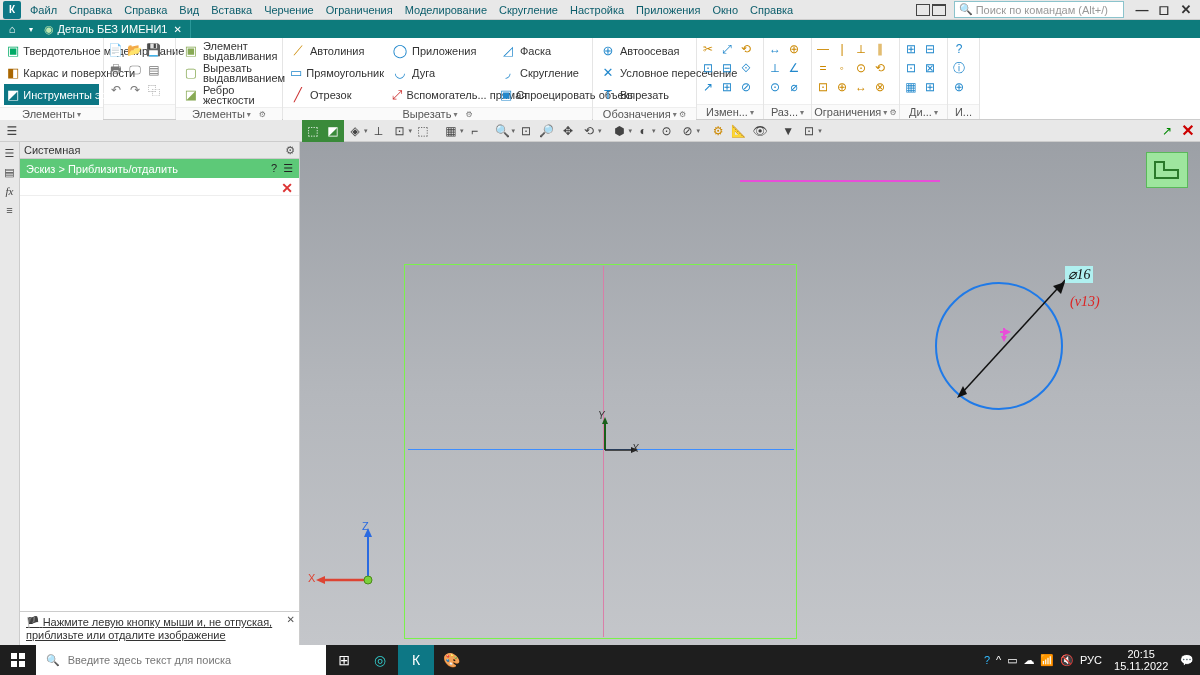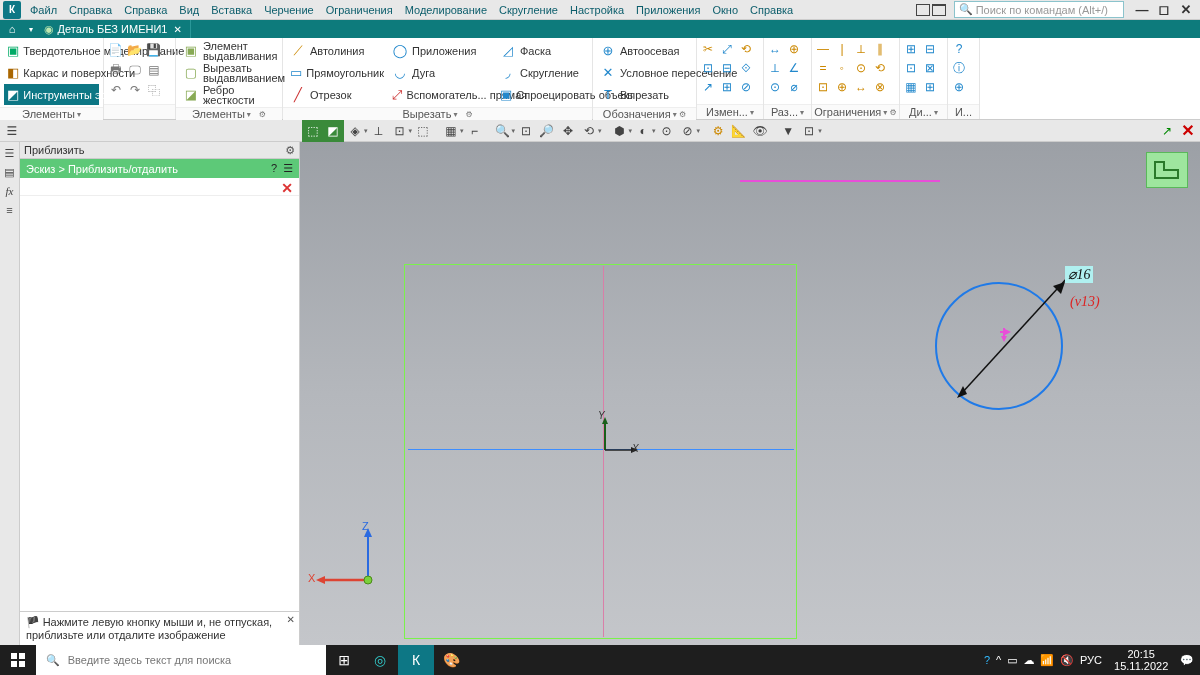--- a/index.html
+++ b/index.html
@@ -52,21 +52,21 @@
 .leftstack { width: 20px; background:#e8e8e8; border-right:1px solid #ccc; display:flex; flex-direction:column; align-items:center; gap:3px; padding-top:3px;}
 .leftstack div { width:16px; height:16px; display:flex; align-items:center; justify-content:center; font-size:11px; color:#444;}
 .panel { width: 280px; background:#fff; border-right:1px solid #ccc; display:flex; flex-direction:column;}
 .panel-head { height:17px; background:#e8e8e8; border-bottom:1px solid #ccc; display:flex; align-items:center; padding:0 4px; font-size:11px; color:#333;}
 .panel-head .gear { margin-left:auto; font-size:11px; color:#555;}
 .panel-crumb { background:#5dc978; padding:3px 6px; color:#fff; font-size:11px; display:flex; align-items:center;}
 .panel-crumb .x { margin-left:auto; display:flex; gap:6px; color:#333;}
 .panel-close-row { background:#fff; height:18px; display:flex; justify-content:flex-end; padding:2px 6px; border-bottom:1px solid #eee;}
 .panel-close-row span { color:#d33; font-size:14px; font-weight:bold;}
 .panel-body { flex:1; background:#fff;}
-.panel-foot { border-top:1px solid #ccc; padding:4px 6px; font-size:10.5px; color:#333; position:relative;}
+.panel-foot { border-top:1px solid #ccc; padding:4px 6px; font-size:10.5px; color:#333; position:relative;text-decoration:underline;}
 .panel-foot .xf { position:absolute; right:4px; top:2px; color:#555; font-size:10px;}
 
 
 .viewport { flex:1; position:relative; background:linear-gradient(180deg,#9ca0a6 0%, #b4b7bc 50%, #c4c6ca 100%); overflow:hidden;}
 .vp-rect { position:absolute; border: 1.5px solid #7af24b; }
 .vp-axis-x { position:absolute; height:0; border-top:1.5px solid #3d8dff;}
 .vp-axis-v { position:absolute; width:0; border-left:1px solid #d97fa8;}
 .vp-origin-lbl { position:absolute; font-size:10px; font-style:italic; color:#333;}
 .vp-topline { position:absolute; height:0; border-top:2px solid #e84ed8;}
 .vp-circle { position:absolute; border:2.5px solid #1f7ae8; border-radius:50%;}
@@ -418,21 +418,21 @@
 
 <div class="main">
   <div class="leftstack">
     <div>☰</div>
     <div>▤</div>
     <div style="font-style:italic;font-family:serif">fx</div>
     <div>≡</div>
   </div>
   <div class="panel">
     <div class="panel-head">
-      <span>Приблизить</span>
+      <span>Системная</span>
       <span class="gear">⚙</span>
     </div>
     <div class="panel-crumb">
       <span>Эскиз &gt; Приблизить/отдалить</span>
       <span class="x">
         <span style="color:#222">?</span>
         <span style="color:#222">☰</span>
       </span>
     </div>
     <div class="panel-close-row">

